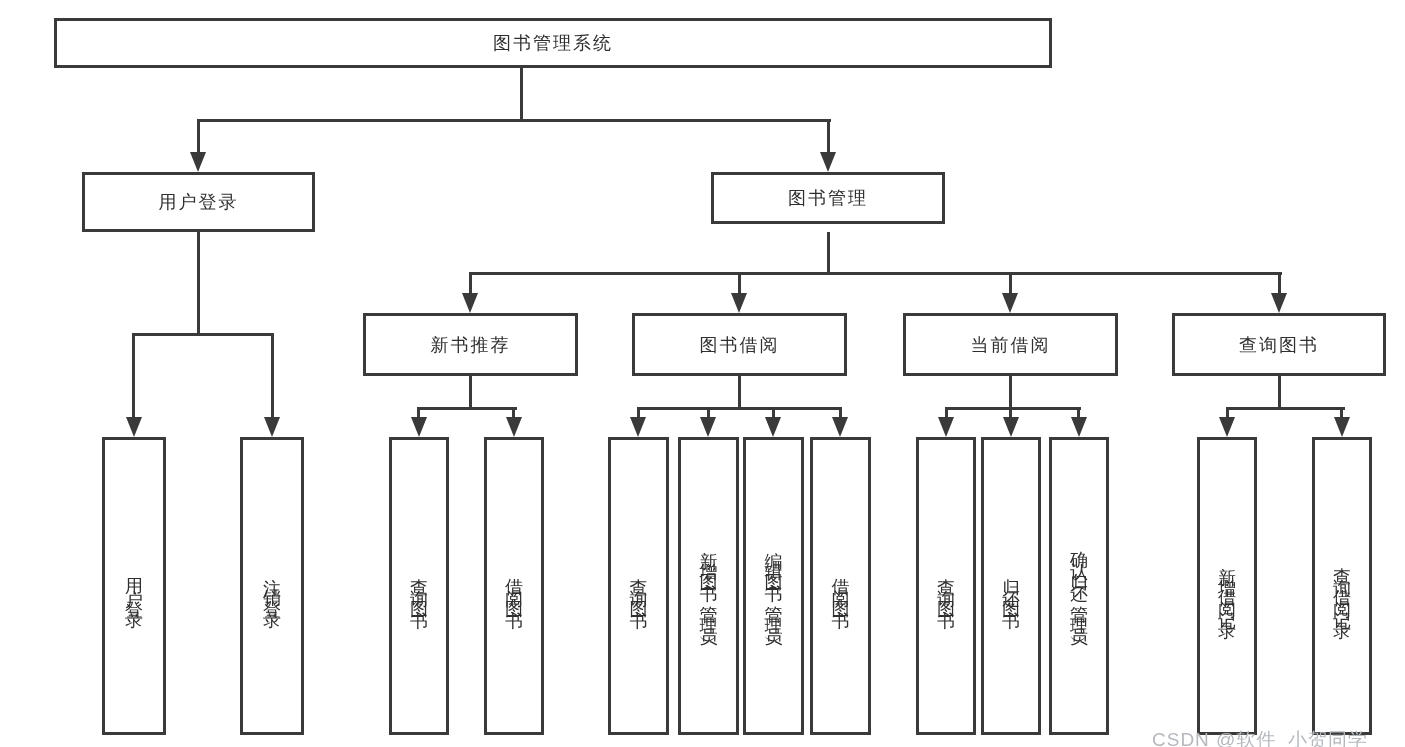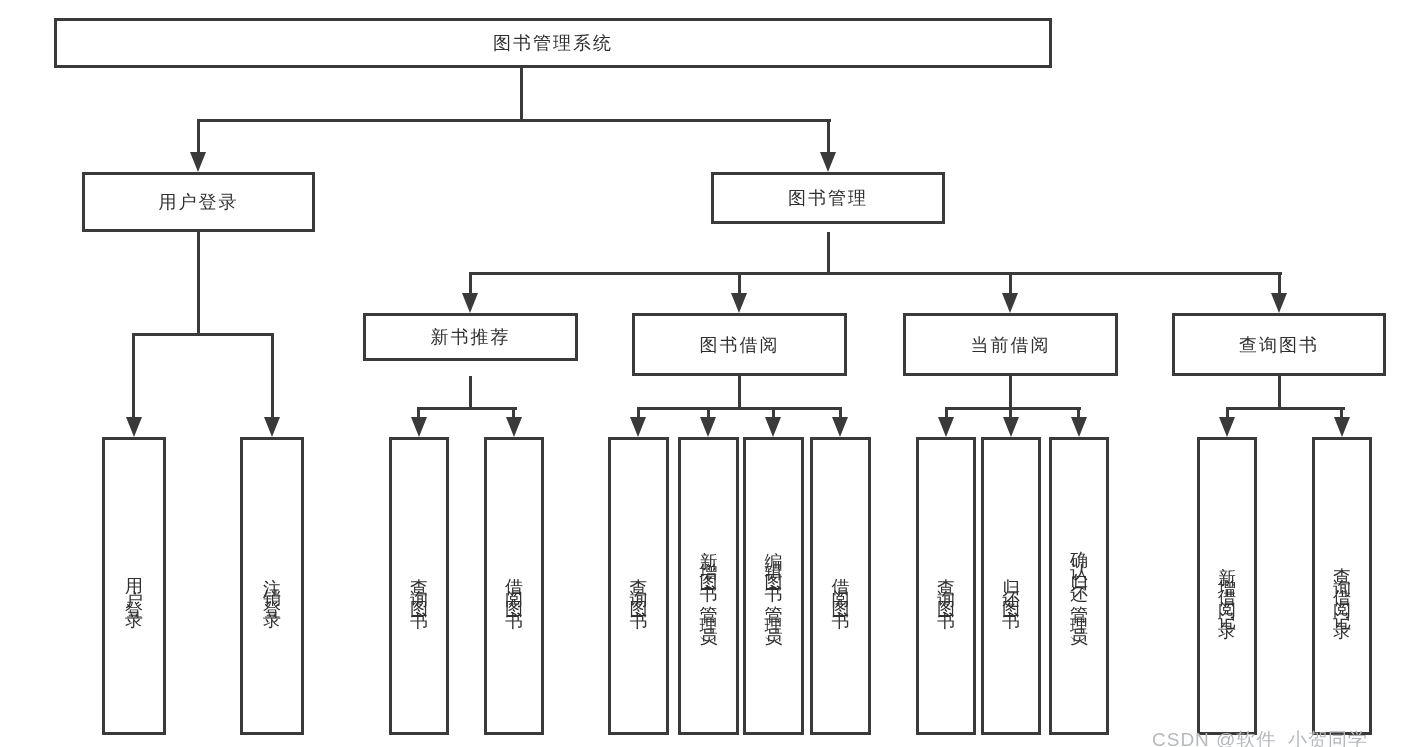--- a/index.html
+++ b/index.html
@@ -41,21 +41,21 @@
   </div>
 
   <div class="hbox" style="left:82px;top:172px;width:233px;height:60px;">
     <span>用户登录</span>
   </div>
 
   <div class="hbox" style="left:711px;top:172px;width:234px;height:52px;">
     <span>图书管理</span>
   </div>
 
-  <div class="hbox" style="left:363px;top:313px;width:215px;height:48px;">
+  <div class="hbox" style="left:363px;top:313px;width:215px;height:63px;">
     <span>新书推荐</span>
   </div>
 
   <div class="hbox" style="left:632px;top:313px;width:215px;height:63px;">
     <span>图书借阅</span>
   </div>
 
   <div class="hbox" style="left:903px;top:313px;width:215px;height:63px;">
     <span>当前借阅</span>
   </div>

